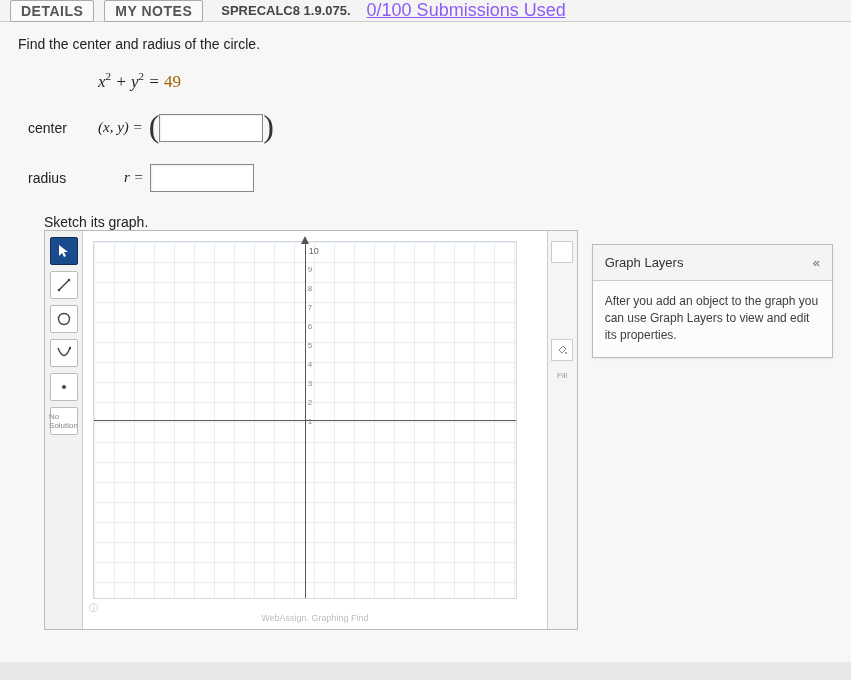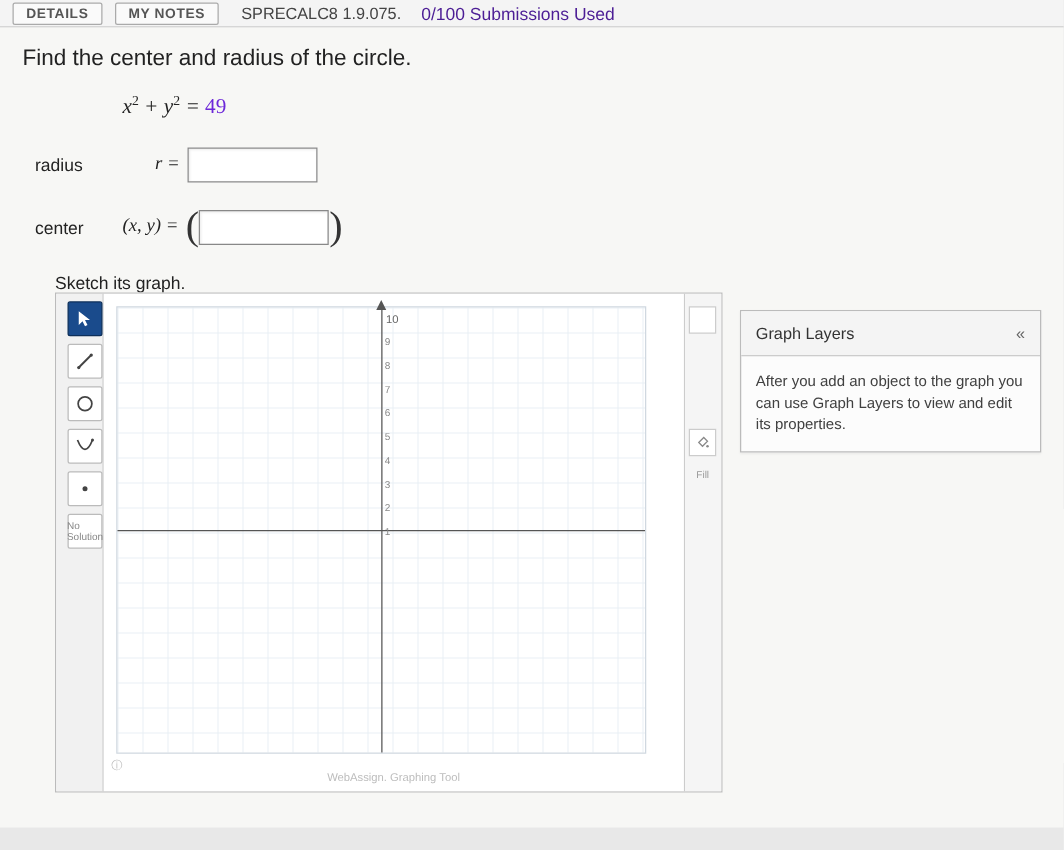--- a/index.html
+++ b/index.html
@@ -16,62 +16,63 @@
     .topbar {
       display: flex;
       align-items: center;
       gap: 10px;
       padding: 0 10px;
       height: 22px;
       background: #f4f4f4;
       border-bottom: 1px solid #ccc;
     }
     .nav-btn {
-      font-size: 11px;
+      font-size: 14px;
       font-weight: bold;
       color: #555;
       padding: 2px 10px;
       border: 1px solid #aaa;
       background: #fafafa;
       border-radius: 2px;
       letter-spacing: 0.5px;
     }
     .assign-id {
       font-size: 13px;
-      font-weight: normal;
+      font-weight: bold;
       color: #444;
       margin-left: 8px;
     }
     .subs {
-      font-size: 14px;
-      color: #4c1d95;
+      font-size: 18px;
+      color: #8b5cf6;
       margin-left: 6px;
+      text-decoration: underline;
     }
     
     
     .panel {
       background: #f7f7f5;
       padding: 14px 18px 20px 18px;
       min-height: 640px;
     }
     .question {
-      font-size: 18px;
+      font-size: 14px;
       color: #222;
       margin-bottom: 18px;
     }
     .equation {
       font-family: Georgia, 'Times New Roman', serif;
       font-style: italic;
       font-size: 17px;
       color: #222;
       margin-left: 80px;
       margin-bottom: 22px;
     }
     .eq-sup { font-size: 11px; vertical-align: super; font-style: normal; }
-    .eq-rhs { color: #6d28d9; font-style: normal; }
+    .eq-rhs { color: #a16207; font-style: normal; }
     
     
     .inp-row {
       display: flex;
       align-items: center;
       margin-bottom: 22px;
       margin-left: 10px;
     }
     .inp-label {
       width: 70px;
@@ -124,21 +125,21 @@
       display: flex;
     }
     
     
     .gtoolbar {
       width: 38px;
       background: #f1f1f1;
       border-right: 1px solid #ccc;
       display: flex;
       flex-direction: column;
-      align-items: flex-end;
+      align-items: center;
       padding-top: 6px;
       gap: 6px;
     }
     .tool {
       width: 28px;
       height: 28px;
       border: 1px solid #bbb;
       background: #fff;
       border-radius: 2px;
       display: flex;
@@ -276,31 +277,31 @@
 
 <div class="panel">
 
   <div class="question">Find the center and radius of the circle.</div>
 
   <div class="equation">
     <span>x</span><span class="eq-sup">2</span><span> + </span><span>y</span><span class="eq-sup">2</span><span> = </span><span class="eq-rhs">49</span>
   </div>
 
   <div class="inp-row">
-    <span class="inp-label">radius</span>
-    <span class="inp-expr" style="margin-left:26px">r = </span>
-    <input class="answer-box" type="text" style="">
-  </div>
-
-  <div class="inp-row">
     <span class="inp-label">center</span>
     <span class="inp-expr">(x, y)  = </span>
     <span class="paren">(</span>
     <input class="answer-box" type="text" style="">
     <span class="paren">)</span>
+  </div>
+
+  <div class="inp-row">
+    <span class="inp-label">radius</span>
+    <span class="inp-expr" style="margin-left:26px">r = </span>
+    <input class="answer-box" type="text" style="">
   </div>
 
   <div class="sketch-label">Sketch its graph.</div>
 
   <div class="graph-area">
 
     <div class="graph-box">
 
       <div class="gtoolbar">
         <div class="tool active">
@@ -345,21 +346,21 @@
             <span>8</span>
             <span>7</span>
             <span>6</span>
             <span>5</span>
             <span>4</span>
             <span>3</span>
             <span>2</span>
             <span>1</span>
           </div>
         </div>
-        <div class="watermark">WebAssign. Graphing Tool</div>
+        <div class="watermark">WebAssign. Graphing Find</div>
       </div>
 
       <div class="palette">
         <div class="pal-item"></div>
         <div style="height:60px"></div>
         <div class="pal-item">
           <svg width="12" height="12" viewBox="0 0 12 12">
               <path d="M3 6 L7 2 L10 5 L6 9 Z" fill="none" stroke="#888" stroke-width="1"></path>
               <circle cx="10" cy="9" r="1" fill="#888"></circle>
             </svg>

